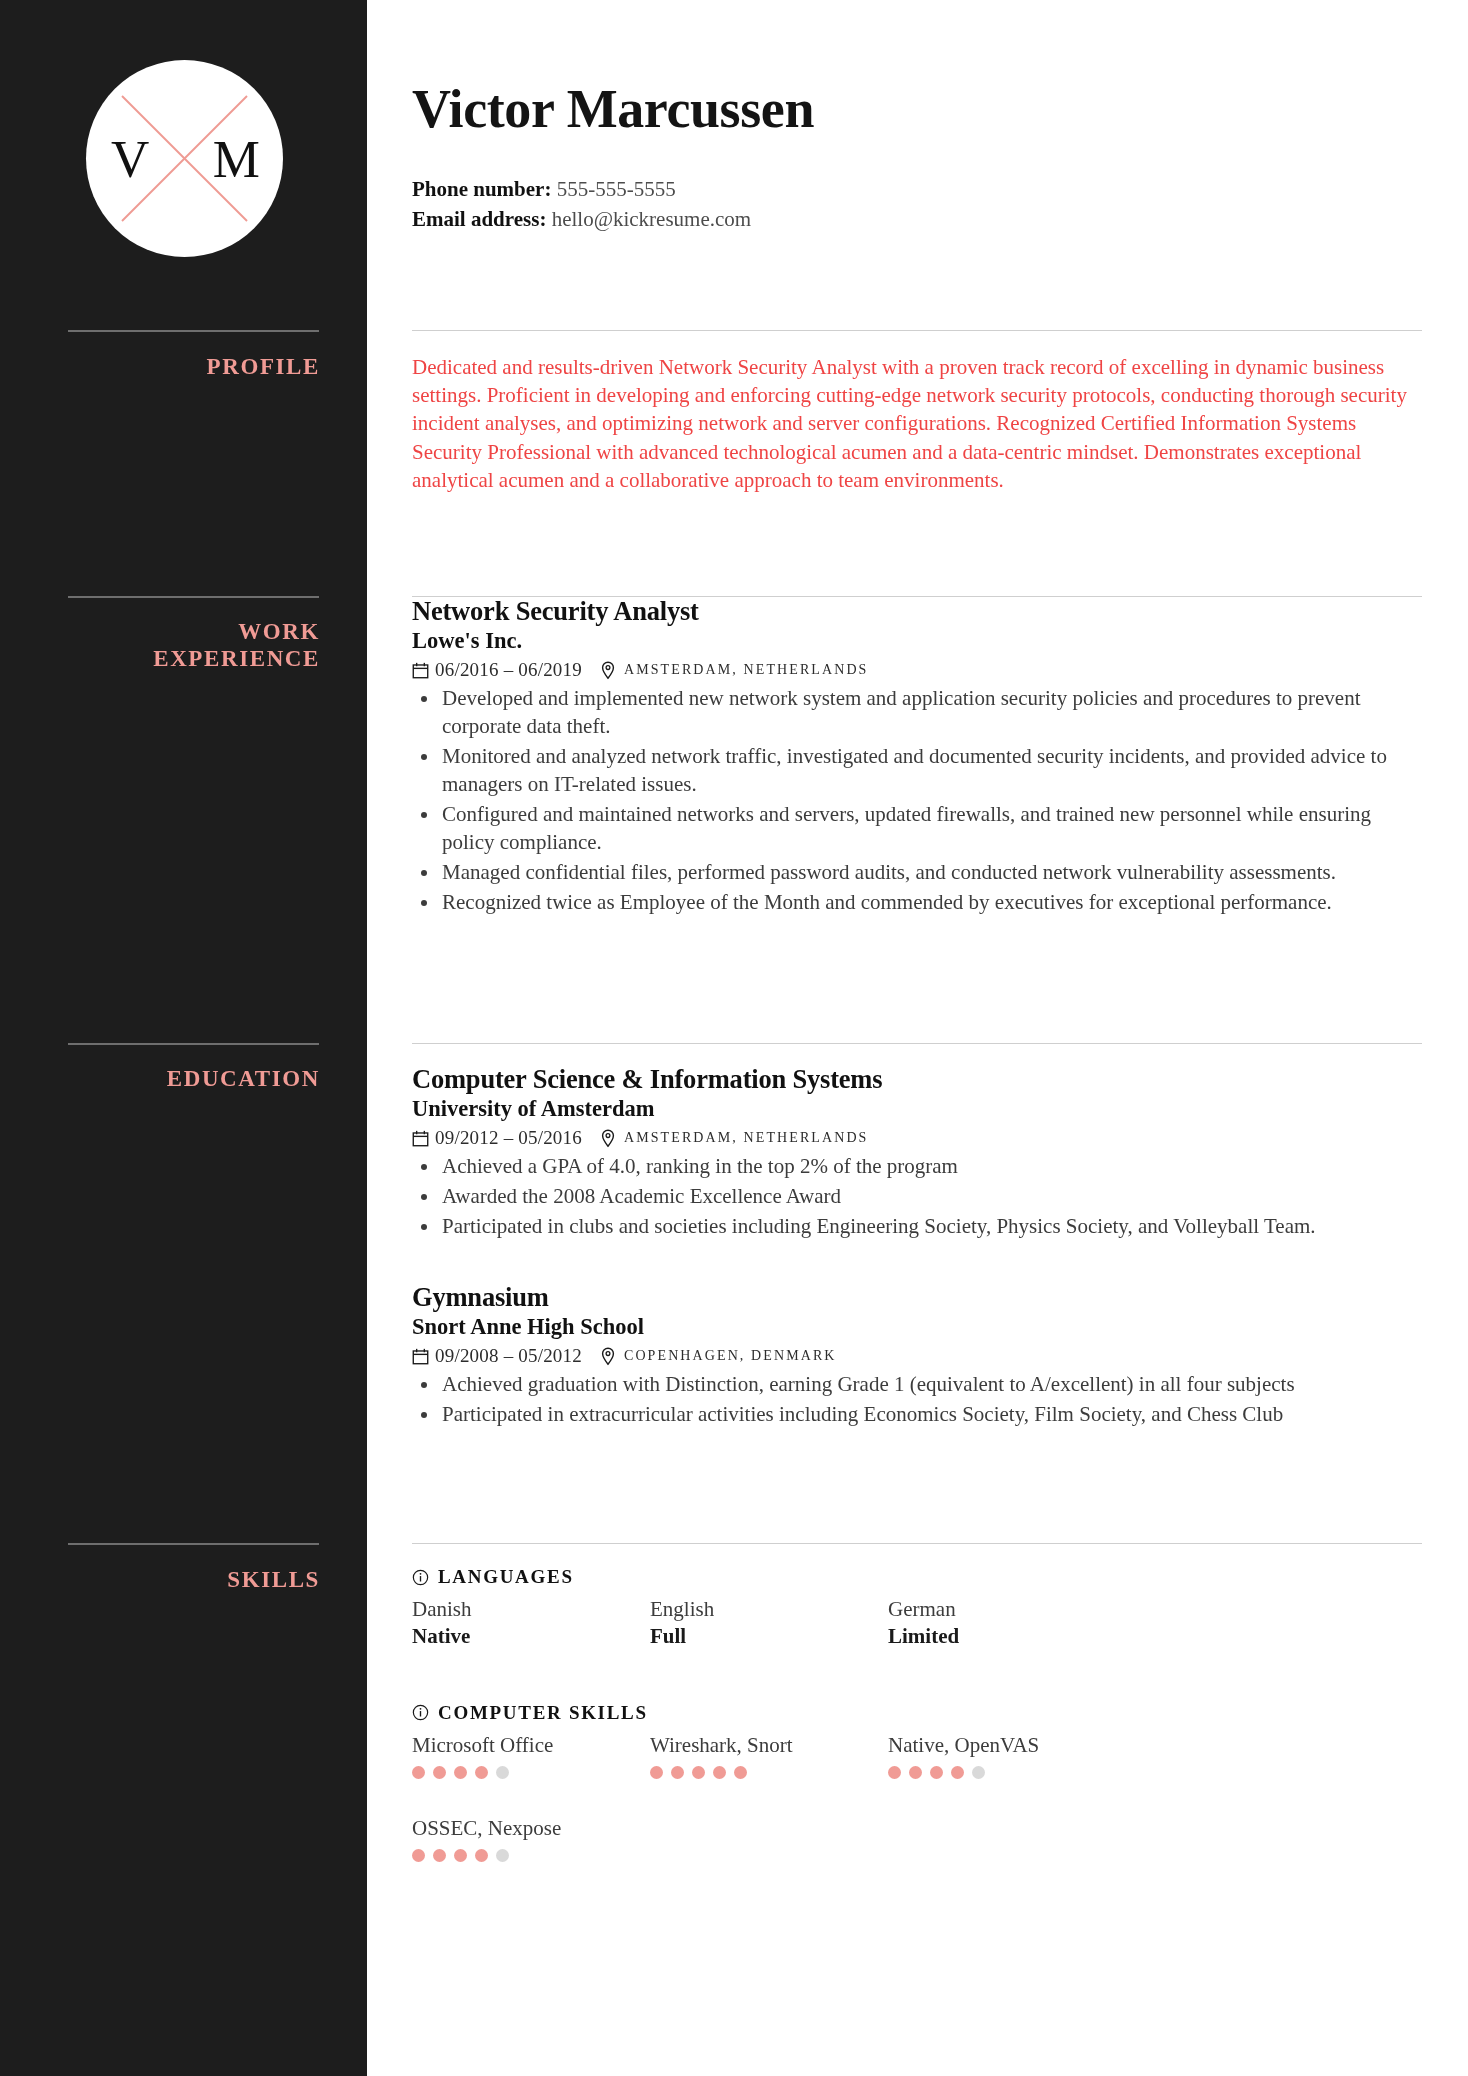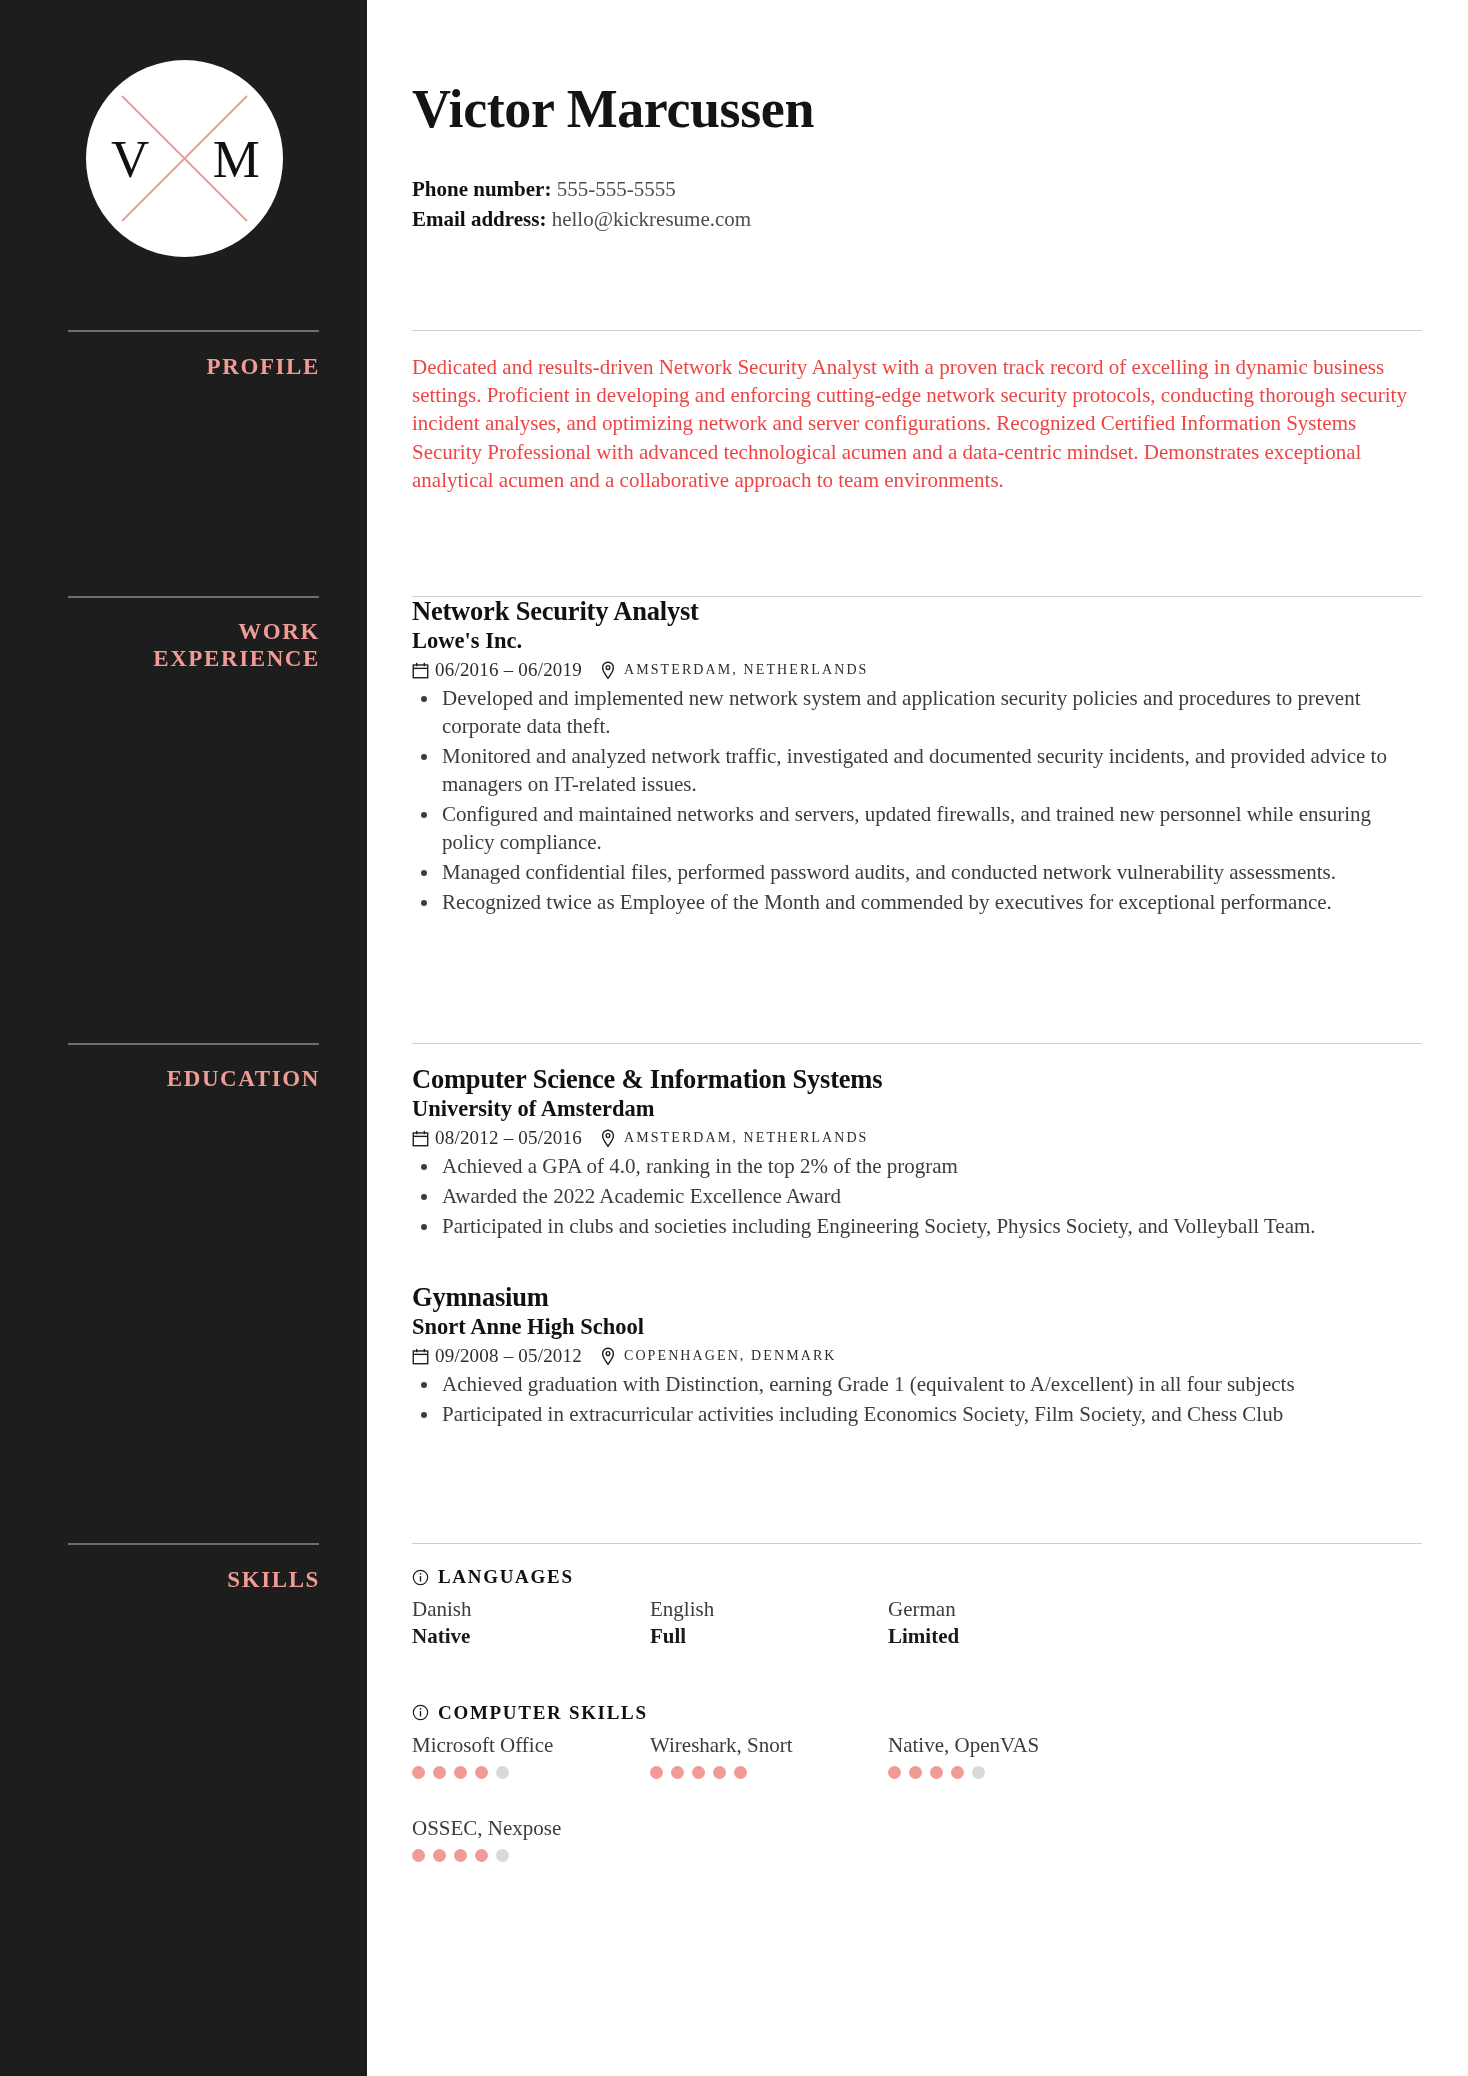--- a/index.html
+++ b/index.html
@@ -326,30 +326,30 @@
       <div>
         <div class="entry-title">Computer Science &amp; Information Systems</div>
         <div class="entry-sub">University of Amsterdam</div>
         <div class="entry-meta">
           <svg width="17" height="17" viewBox="0 0 20 20">
             <rect x="1.5" y="3.5" width="17" height="15" fill="none" stroke="#1a1a1a" stroke-width="1.6"></rect>
             <line x1="1.5" y1="7.5" x2="18.5" y2="7.5" stroke="#1a1a1a" stroke-width="1.6"></line>
             <line x1="5.5" y1="1" x2="5.5" y2="5" stroke="#1a1a1a" stroke-width="1.6"></line>
             <line x1="14.5" y1="1" x2="14.5" y2="5" stroke="#1a1a1a" stroke-width="1.6"></line>
           </svg>
-          <span class="date">08/2012 – 05/2016</span>
+          <span class="date">09/2012 – 05/2016</span>
           <svg class="pin-ico" width="16" height="19" viewBox="0 0 16 19">
             <path d="M8 1.2c-3 0-5.4 2.4-5.4 5.4 0 4 5.4 10.6 5.4 10.6s5.4-6.6 5.4-10.6c0-3-2.4-5.4-5.4-5.4z" fill="none" stroke="#1a1a1a" stroke-width="1.4"></path>
             <circle cx="8" cy="6.6" r="1.9" fill="none" stroke="#1a1a1a" stroke-width="1.3"></circle>
           </svg>
           <span class="loc">AMSTERDAM, NETHERLANDS</span>
         </div>
         <ul class="bullets">
           <li>Achieved a GPA of 4.0, ranking in the top 2% of the program</li>
-          <li>Awarded the 2022 Academic Excellence Award</li>
+          <li>Awarded the 2008 Academic Excellence Award</li>
           <li>Participated in clubs and societies including Engineering Society, Physics Society, and Volleyball Team.</li>
         </ul>
       </div>
 
       <div style="margin-top:42px">
         <div class="entry-title">Gymnasium</div>
         <div class="entry-sub">Snort Anne High School</div>
         <div class="entry-meta">
           <svg width="17" height="17" viewBox="0 0 20 20">
             <rect x="1.5" y="3.5" width="17" height="15" fill="none" stroke="#1a1a1a" stroke-width="1.6"></rect>

